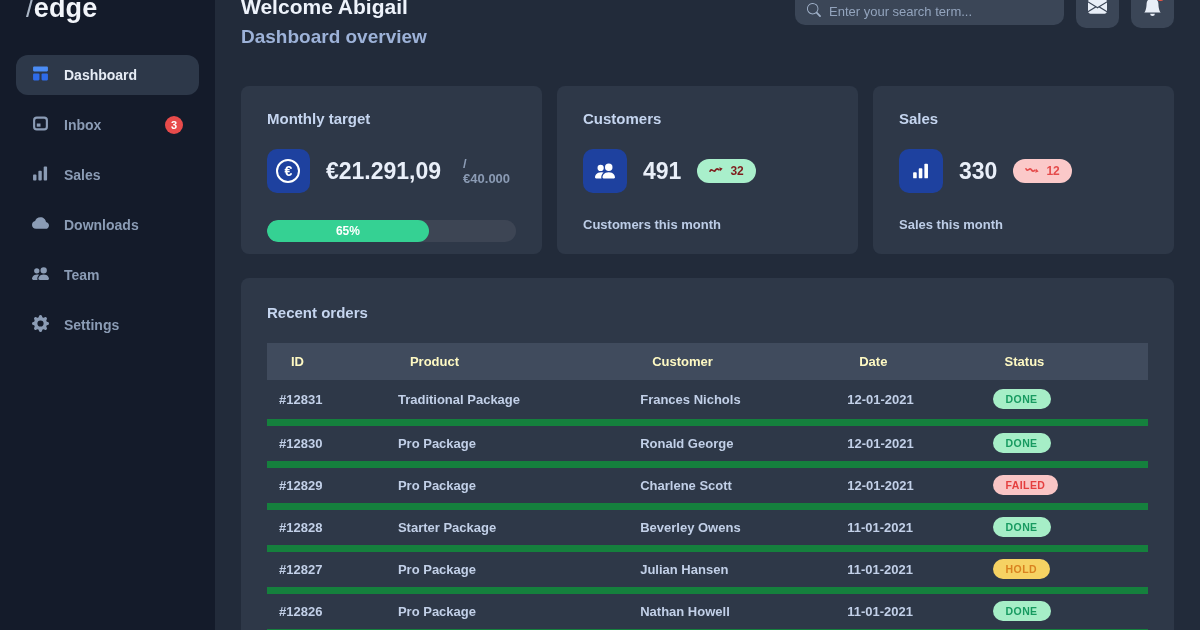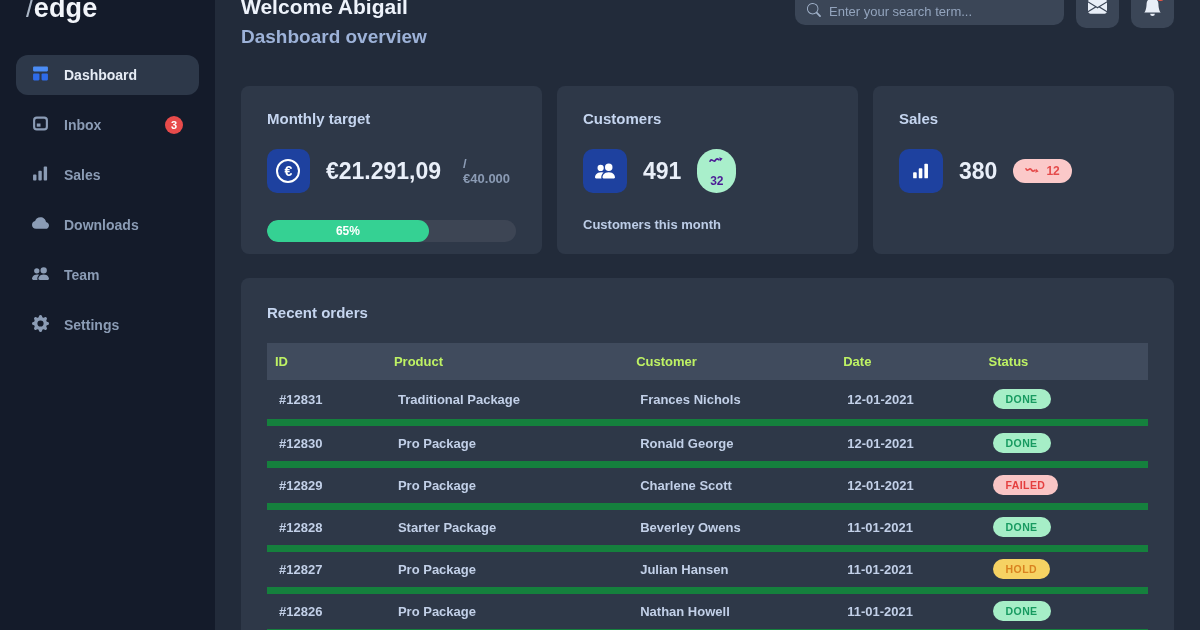--- a/index.html
+++ b/index.html
@@ -59,38 +59,38 @@
     width:24px; height:24px; border:2px solid #fff; border-radius:50%;
     display:flex; align-items:center; justify-content:center;
     font-size:14px; font-weight:bold; color:#fff;
   }
   .stat-value { font-size:23px; font-weight:bold; color:#e9eff9; }
   .stat-target { font-size:13px; font-weight:bold; color:#8b9bb4; margin-left:6px; }
   .trend-badge {
     display:flex; align-items:center; gap:6px; padding:5px 12px; border-radius:999px;
     font-size:12px; font-weight:bold;
   }
-  .trend-badge.up { background:#a9efcb; color:#4c1d95;flex-direction:column; }
+  .trend-badge.up { background:#a9efcb; color:#7f1d1d; }
   .trend-badge.down { background:#fbc9c9; color:#e54b4b; }
   .trend-badge.down svg { transform:scaleY(-1); }
   .stat-caption { margin-top:24px; font-size:13px; font-weight:bold; color:#bdcde7; }
   .progress-track {
     margin-top:27px; height:22px; background:#3d4554; border-radius:11px; overflow:hidden;
   }
   .progress-fill {
     height:100%; background:#35d193; border-radius:11px;
     display:flex; align-items:center; justify-content:center;
     color:#fff; font-size:12px; font-weight:bold;
   }
   
   .orders-card { margin-top:24px; background:#2e3848; border-radius:8px; padding:26px; height:400px; }
   .orders-table { width:100%; border-collapse:collapse; margin-top:22px; table-layout:fixed; }
   .orders-table th {
-    background:#404b5d; height:37px; text-align:left; font-size:13px; color:#bef264;
-    padding-left:8px; font-weight:bold;
+    background:#404b5d; height:37px; text-align:left; font-size:13px; color:#fef9c3;
+    padding-left:24px; font-weight:bold;
   }
   .orders-table td {
     height:42px; font-size:13px; font-weight:bold; color:#c2d0e8;
     border-bottom:7px solid #15803d; padding-left:12px;
   }
   .col-id{width:13.5%}.col-product{width:27.5%}.col-customer{width:23.5%}.col-date{width:16.5%}.col-status{width:19%}
   .pill {
     display:inline-block; padding:4px 13px; border-radius:999px;
     font-size:10.5px; font-weight:bold; letter-spacing:.4px;
   }
@@ -240,31 +240,32 @@
     <div class="card">
       <div class="card-title">Sales</div>
       <div class="stat-row">
         <div class="icon-square">
           <svg viewBox="0 0 16 16" width="18" height="18" fill="#fff">
               <rect x="1" y="9" width="3.2" height="5.5" rx="0.8"></rect>
               <rect x="6" y="5.5" width="3.2" height="9" rx="0.8"></rect>
               <rect x="11" y="1.5" width="3.2" height="13" rx="0.8"></rect>
             </svg>
         </div>
-        <span class="stat-value">380</span>
+        <span class="stat-value">330</span>
         <span class="trend-badge down">
           <span>
             <svg width="15" height="10" viewBox="0 0 15 10">
                 <path d="M1 6.2 C2.6 2.2 4.6 8.6 6.6 5 C7.8 2.9 9 4.2 10 4.8" fill="none" stroke="currentColor" stroke-width="1.6" stroke-linecap="round"></path>
                 <path d="M10.2 2.2 L13.6 3.4 L11.3 6.3 Z" fill="currentColor"></path>
               </svg>
           </span>
           <span>12</span>
         </span>
       </div>
+      <div class="stat-caption">Sales this month</div>
     </div>
   </section>
 
   <section class="orders-card">
     <div class="card-title">Recent orders</div>
     <table class="orders-table">
       <colgroup>
           <col class="col-id">
           <col class="col-product">
           <col class="col-customer">

